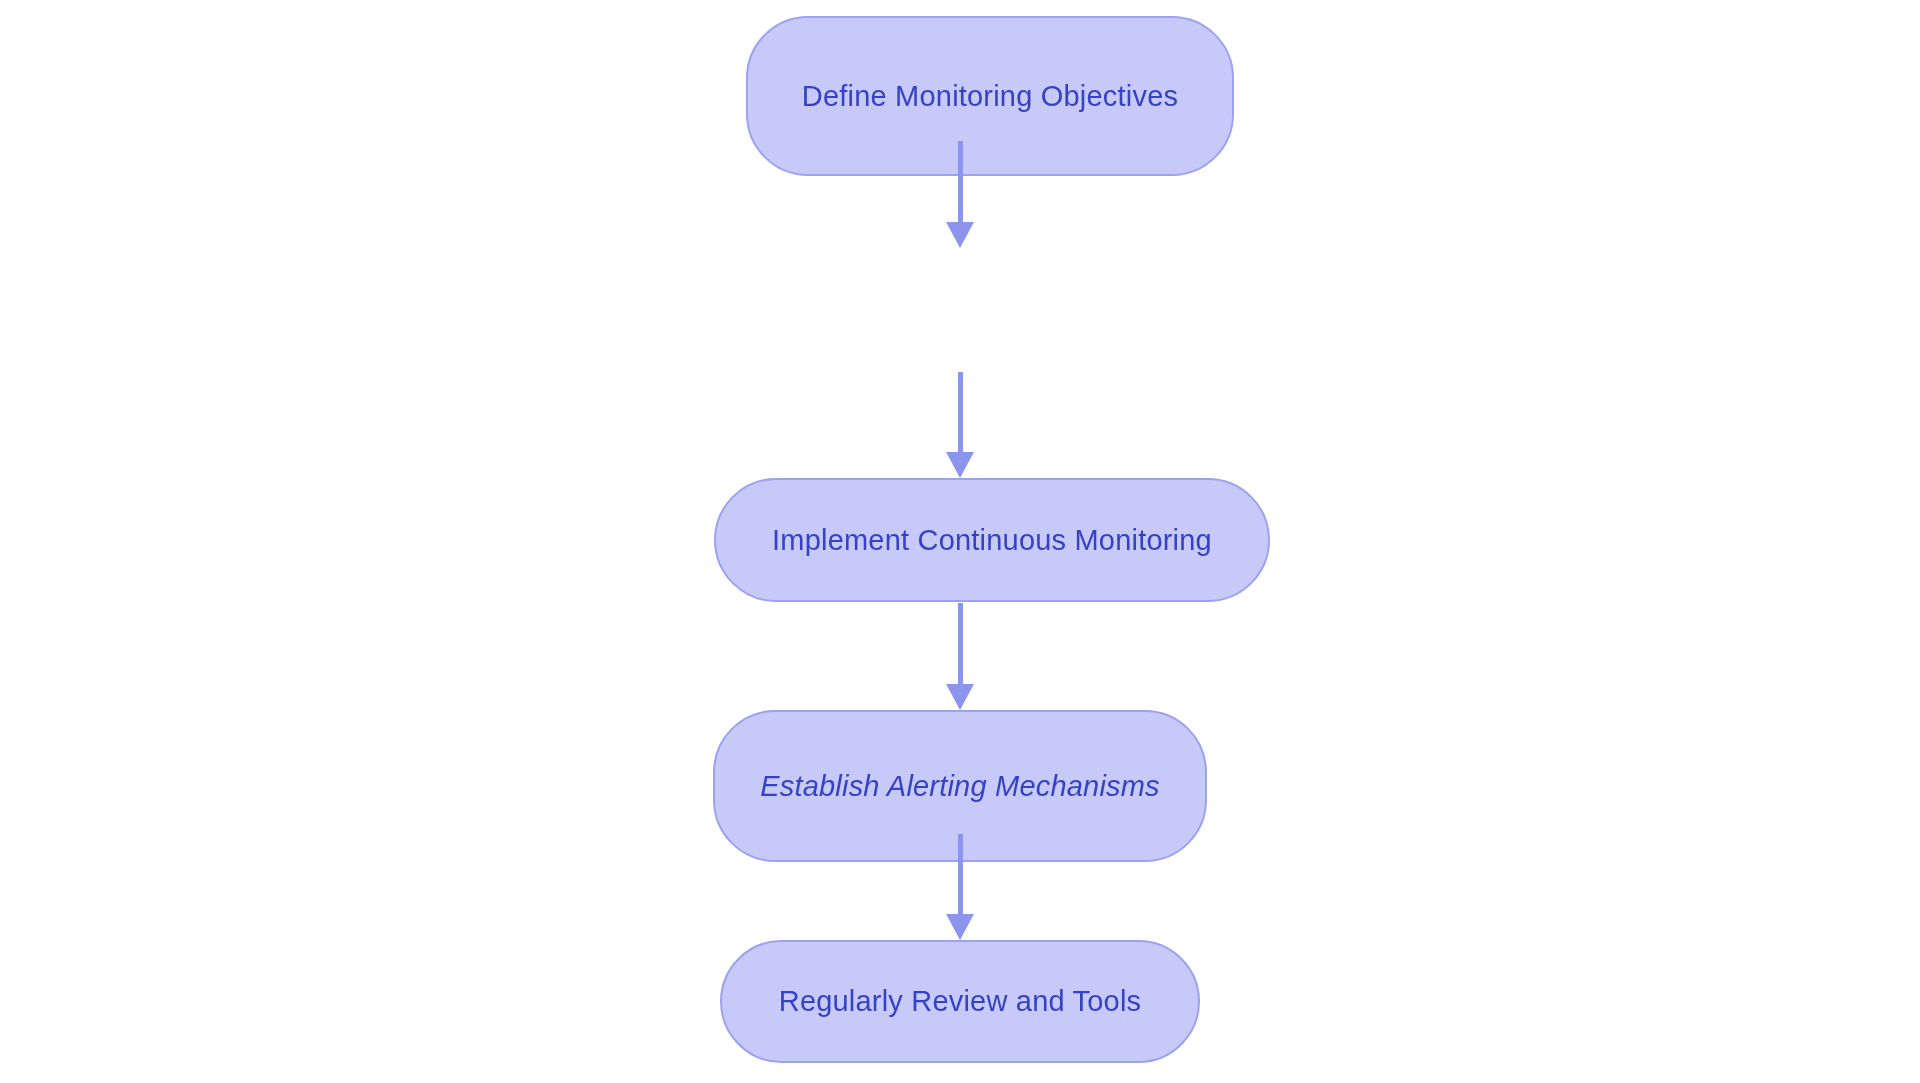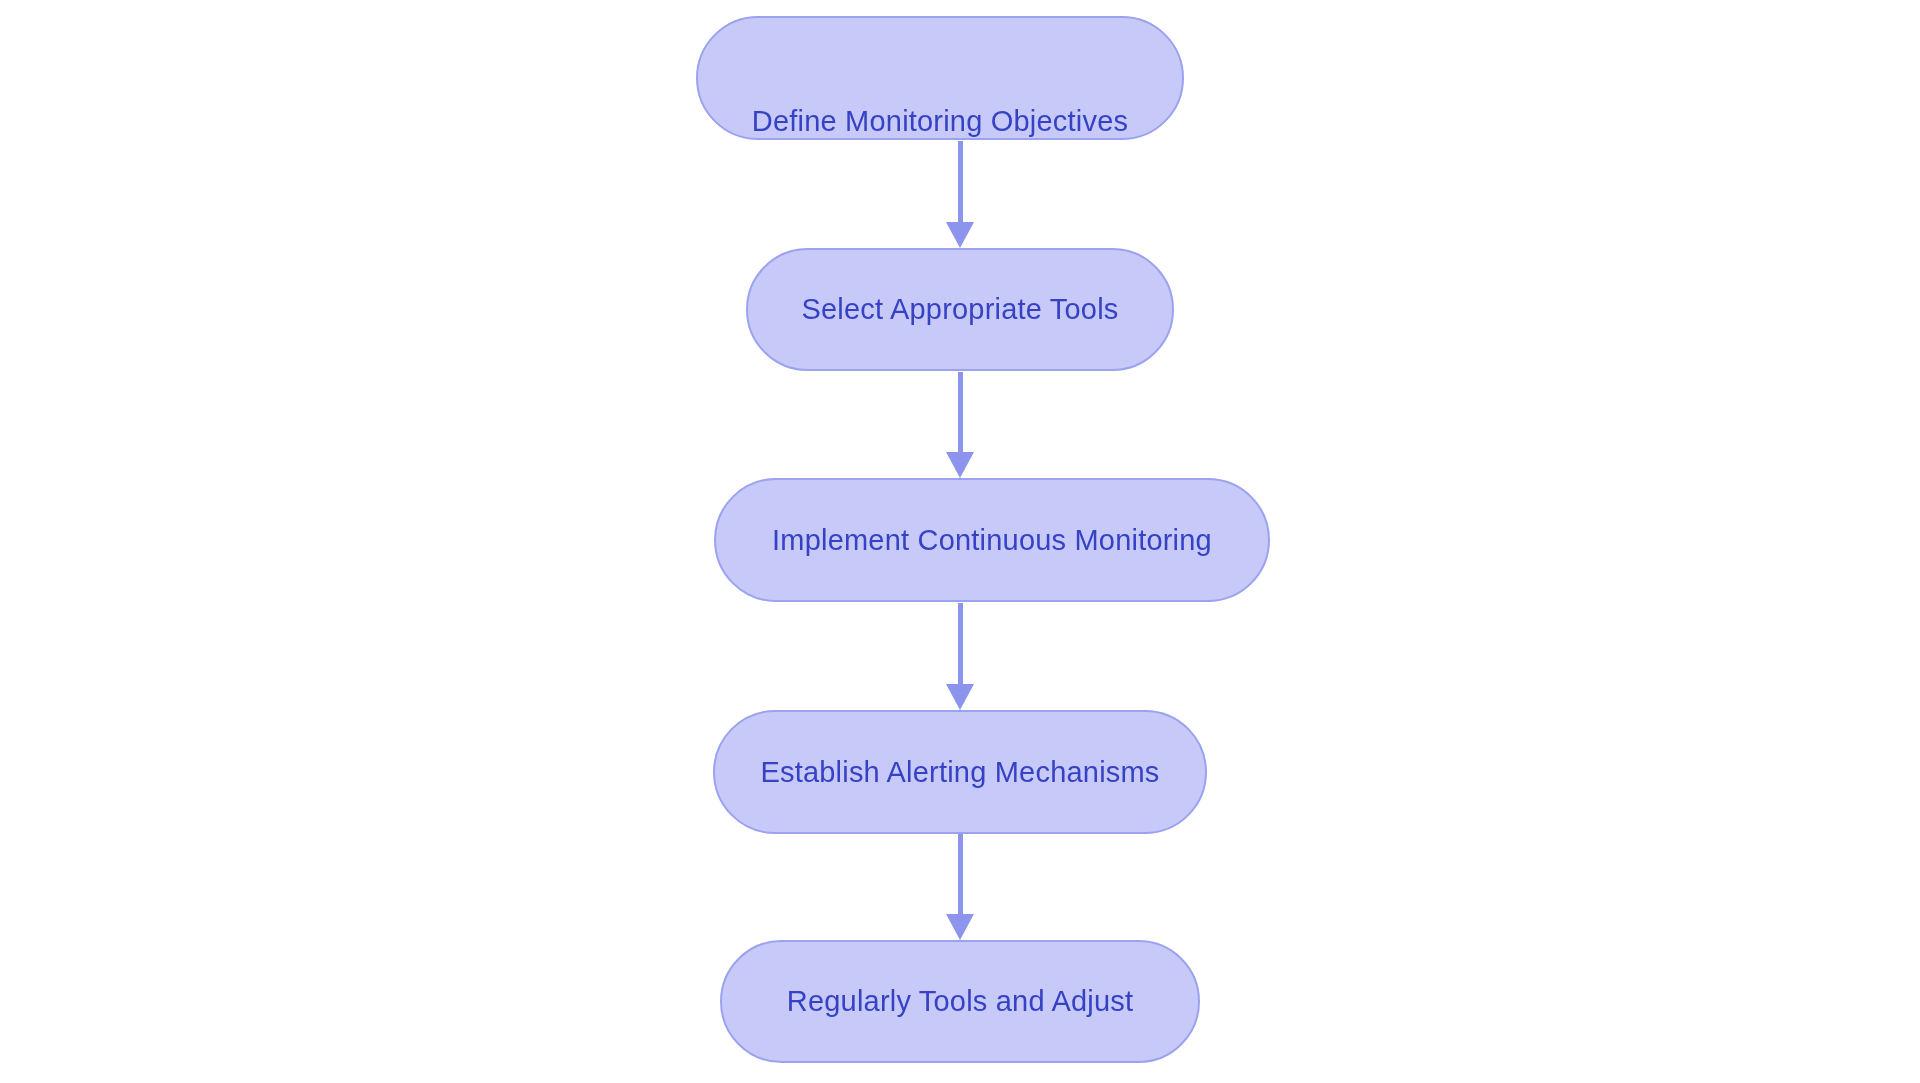--- a/index.html
+++ b/index.html
@@ -29,24 +29,24 @@
     background: var(--node-fill);
     border: 2px solid var(--node-border);
     border-radius: 62px;
     color: var(--node-text);
     font-size: 29px;
     font-weight: 400;
     letter-spacing: 0.2px;
     text-align: center;
     white-space: nowrap;
   }
-  .node1 { left: 696px; top: 16px;  width: 488px; height: 124px; align-items: flex-end; }
+  .node1 { left: 746px; top: 16px;  width: 488px; height: 160px; }
   .node2 { left: 746px; top: 248px; width: 428px; height: 123px; }
   .node3 { left: 714px; top: 478px; width: 556px; height: 124px; }
-  .node4 { left: 713px; top: 710px; width: 494px; height: 124px; }
+  .node4 { left: 713px; top: 710px; width: 494px; height: 152px; font-style: italic; }
   .node5 { left: 720px; top: 940px; width: 480px; height: 123px; }
 
   .arrow {
     position: absolute;
     left: 946px;
     width: 28px;
   }
   .arrow .line {
     position: absolute;
     left: 11.5px; top: 0;
@@ -74,23 +74,20 @@
 
   <div class="node node1">
     <span>Define Monitoring Objectives</span>
   </div>
 
   <div class="arrow arrow1">
     <div class="line"></div>
     <div class="head"></div>
   </div>
 
-  <div class="node node2">
-    <span>Select Appropriate Tools</span>
-  </div>
 
   <div class="arrow arrow2">
     <div class="line"></div>
     <div class="head"></div>
   </div>
 
   <div class="node node3">
     <span>Implement Continuous Monitoring</span>
   </div>
 
@@ -102,16 +99,16 @@
   <div class="node node4">
     <span>Establish Alerting Mechanisms</span>
   </div>
 
   <div class="arrow arrow4">
     <div class="line"></div>
     <div class="head"></div>
   </div>
 
   <div class="node node5">
-    <span>Regularly Tools and Adjust</span>
+    <span>Regularly Review and Tools</span>
   </div>
 
 </div>
 
 </body></html>

